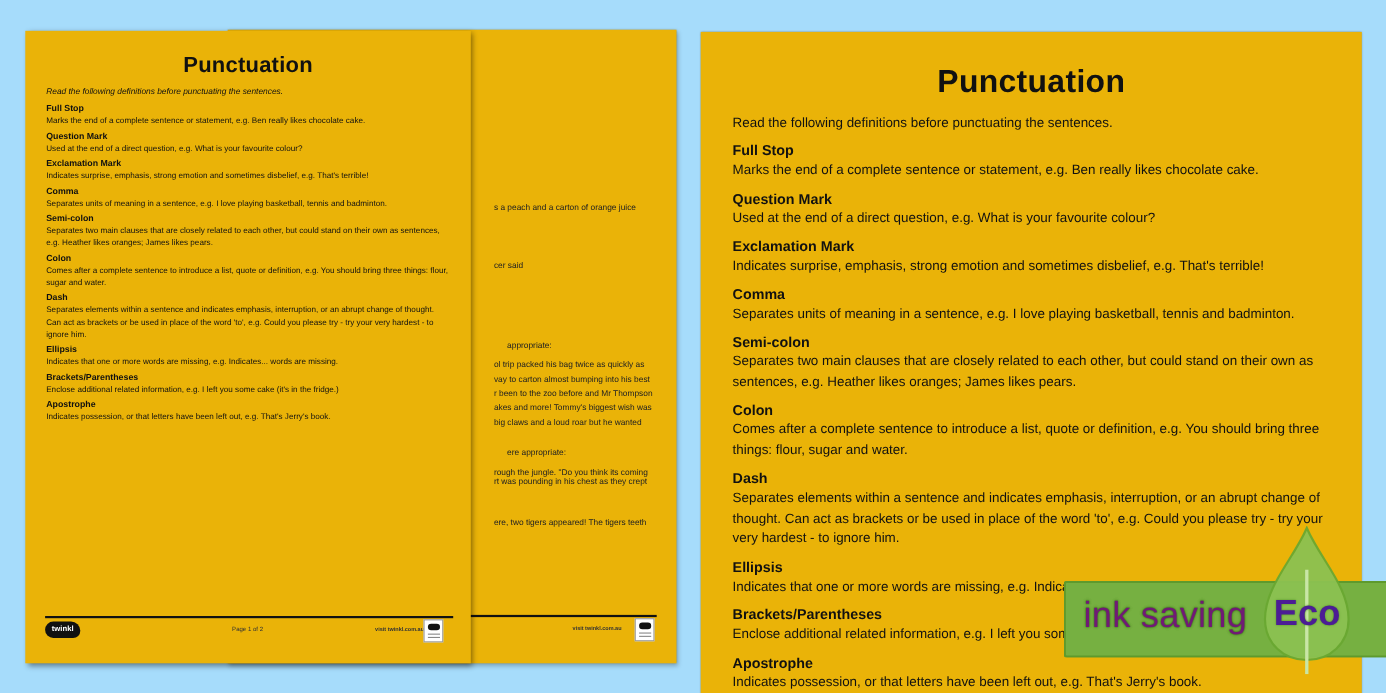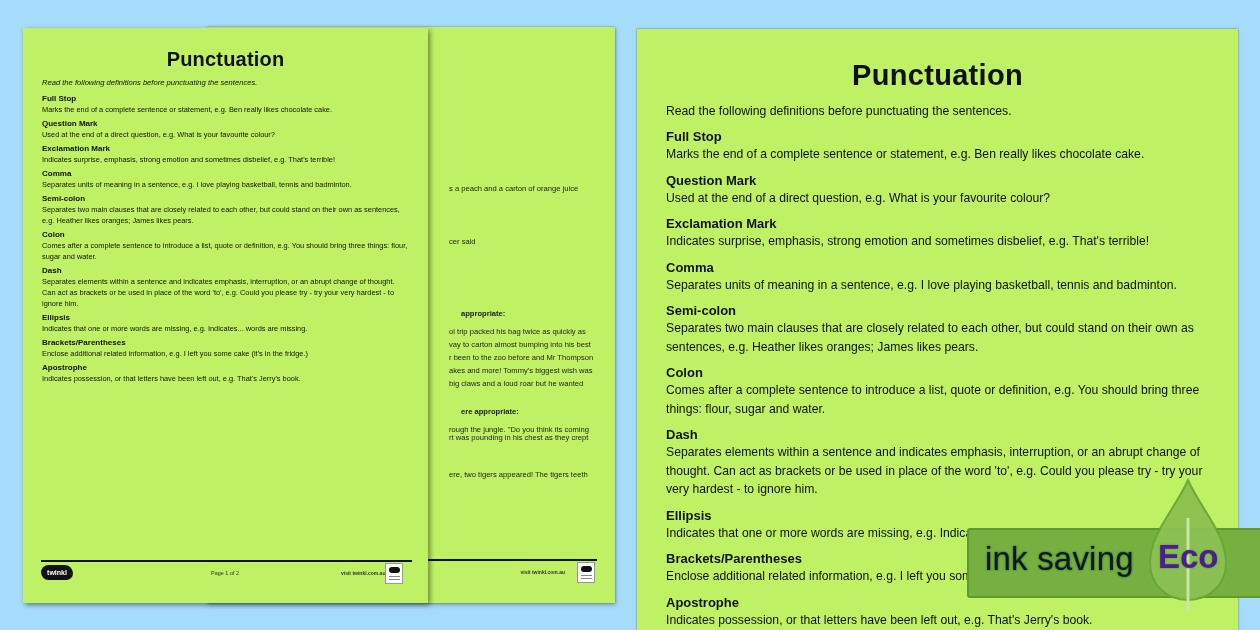--- a/index.html
+++ b/index.html
@@ -5,33 +5,33 @@
   * { box-sizing: border-box; margin: 0; padding: 0; }
   html, body { width: 1260px; height: 630px; overflow: hidden; }
   body {
     background: #a6dcfb;
     position: relative;
     font-family: "Liberation Sans", sans-serif;
     color: #111;
   }
   .page {
     position: absolute;
-    background: #bef264;
+    background: #eab308;
     box-shadow: 0 0 2px rgba(0,0,0,0.35), 1px 2px 4px rgba(0,0,0,0.25);
     overflow: hidden;
   }
   
   #page2 {
     left: 207px; top: 27px; width: 408px; height: 576px;
   }
   #page2 .frag {
     position: absolute; left: 222px; font-size: 7.6px; line-height: 13.4px;
     white-space: nowrap; color: #222; margin-left: 20px;
   }
-  #page2 .frag.b { font-weight: bold; padding-left: 12px; }
+  #page2 .frag.b { font-weight: normal; padding-left: 12px; }
   #page2 .footer-line {
     position: absolute; left: 10px; right: 18px; top: 532px; height: 2px; background: #111;
   }
   #page2 .visit {
     position: absolute; right: 50px; top: 542px; font-size: 5px; font-weight: bold; color: #333;
   }
   #page2 .badge {
     position: absolute; right: 20px; top: 535px;
   }
   
@@ -84,21 +84,21 @@
   #page3 .intro { font-size: 12.2px; margin-bottom: 10px; }
   #page3 .term { font-size: 13px; font-weight: bold; line-height: 17px; }
   #page3 .def { font-size: 12.2px; line-height: 18.5px; margin-bottom: 8px; }
   
   #eco {
     position: absolute; left: 967px; top: 528px; width: 293px; height: 70px;
     background: #76b041; border: 2px solid #5e9a2d; border-right: none;
     border-radius: 3px 0 0 3px;
   }
   #eco .ink {
-    position: absolute; left: 16px; top: 10px; font-size: 33px; color: #0f172a;
+    position: absolute; left: 16px; top: 10px; font-size: 33px; color: #701a75;
     letter-spacing: 0.2px;
     text-shadow: 0 0 2px #3f7d1b, 0 0 2px #3f7d1b;
   }
   #leaf {
     position: absolute; left: 1148px; top: 478px; width: 80px; height: 135px;
   }
   #eco-text {
     position: absolute; left: 1158px; top: 538px; font-size: 33px; font-weight: bold; color: #4c1d95;
     text-shadow: 0 0 2px #4a8a22;
   }

